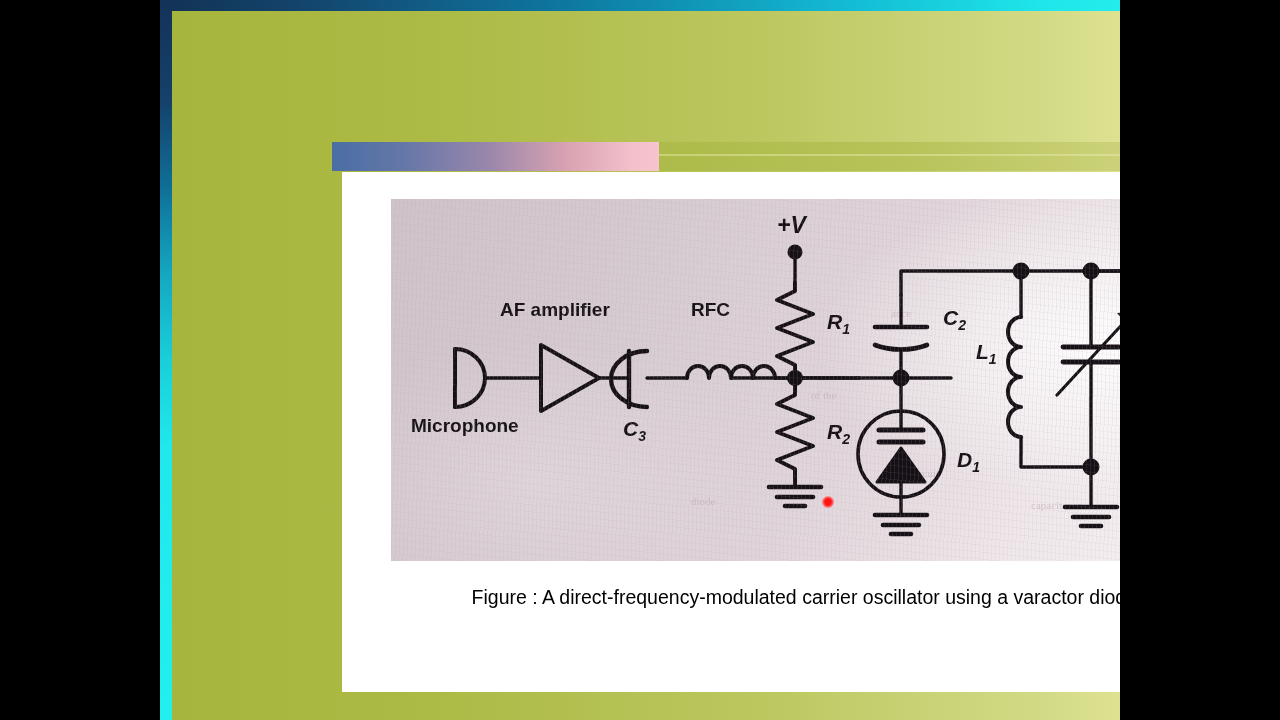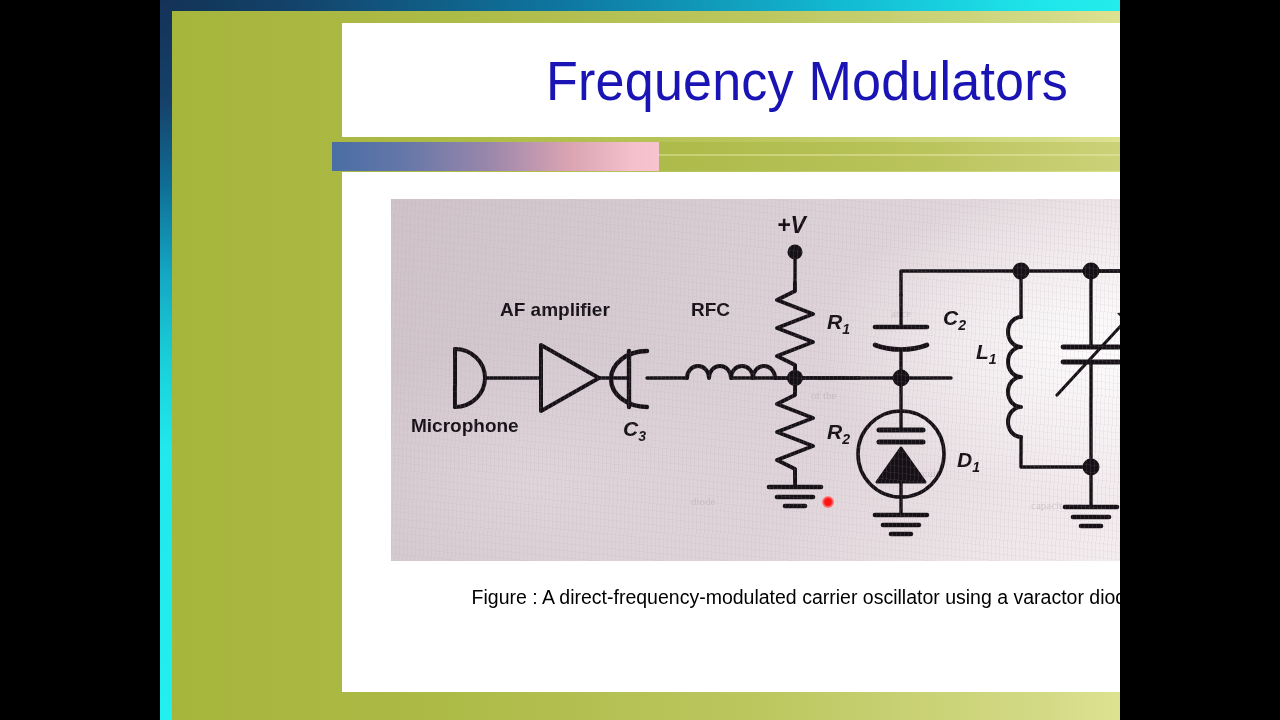--- a/index.html
+++ b/index.html
@@ -68,23 +68,20 @@
 <body>
 
 <div id="stage">
 
   <div class="slide">
 
     <div class="topband"></div>
     <div class="leftstrip"></div>
     <div class="olive"></div>
 
-    <div class="titlecard">
-      <div class="title">Frequency Modulators</div>
-    </div>
 
     <div class="divider">
       <div class="div-grad"></div>
       <div class="div-olive"></div>
       <div class="div-line"></div>
     </div>
 
     <div class="contentcard">
 
       <div class="figure">

